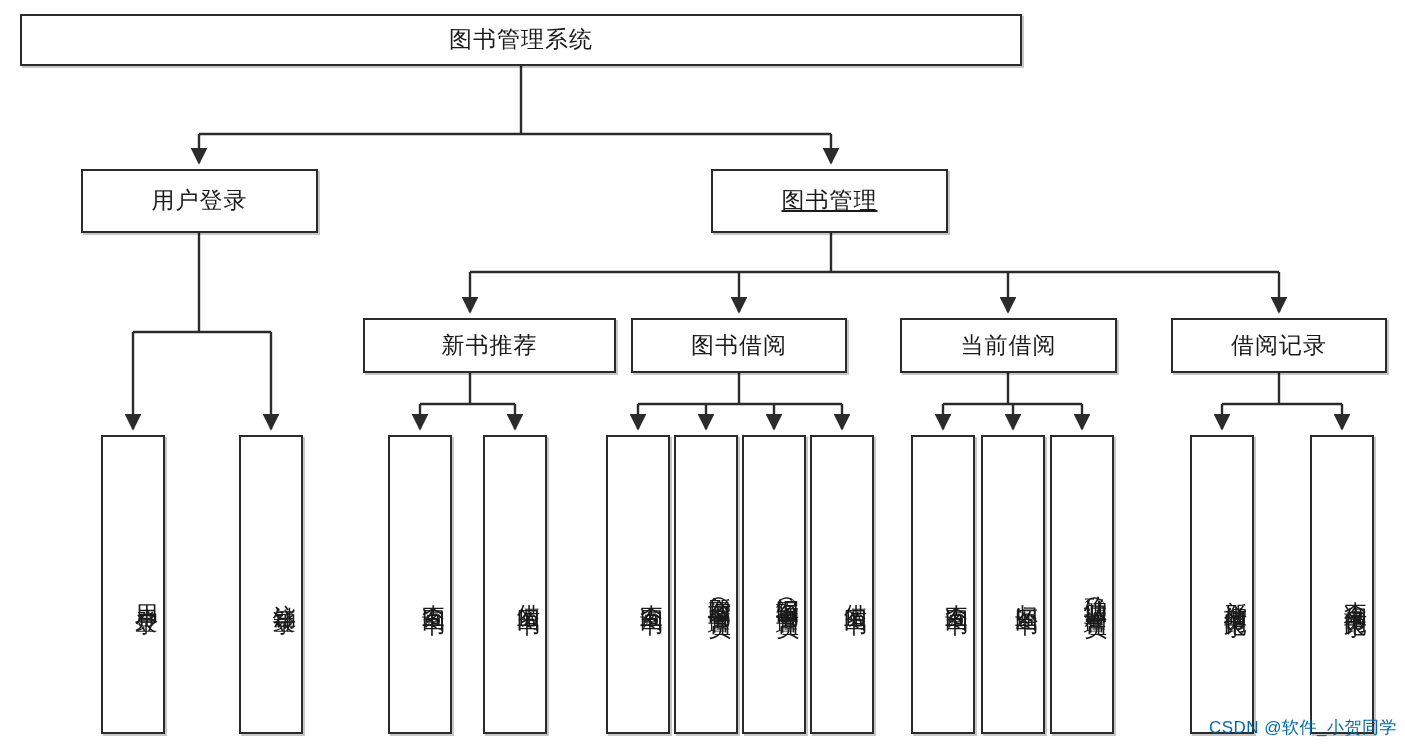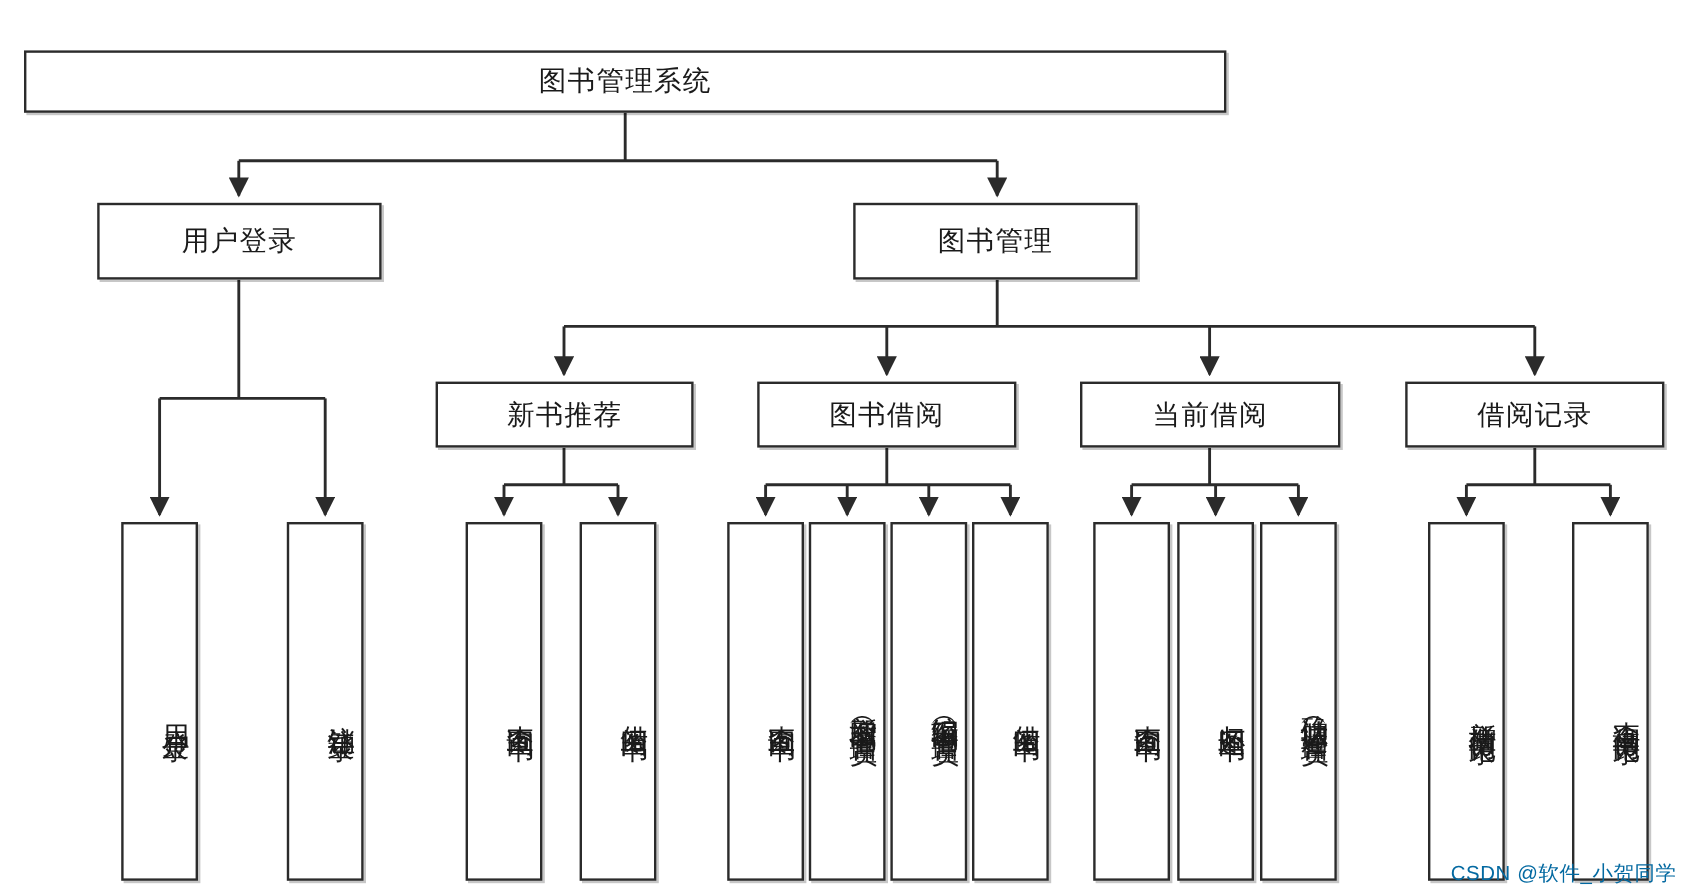--- a/index.html
+++ b/index.html
@@ -38,21 +38,20 @@
     z-index: 2;
   }
   .node.horiz {
     font-size: 23px;
     letter-spacing: 1px;
     line-height: 1.2;
     text-align: center;
   }
   .node.root {
     font-size: 23px;
-    margin-top: 28px;
   }
   .node.vert {
     writing-mode: vertical-rl;
     text-orientation: upright;
     font-size: 23px;
     letter-spacing: 3px;
     padding-top: 14px;
     align-items: flex-start;
     justify-content: center;
   }
@@ -127,25 +126,25 @@
     </g>
   </svg>
 
   <div class="node horiz root" style="left:20px; top:14px; width:1002px; height:52px;">
     <span>图书管理系统</span>
   </div>
 
   <div class="node horiz" style="left:81px; top:169px; width:237px; height:64px;">
     <span>用户登录</span>
   </div>
-  <div class="node horiz" style="left:711px; top:169px; width:237px; height:64px;">
+  <div class="node horiz" style="left:711px; top:169px; width:237px; height:64px;text-decoration:underline;">
     <span>图书管理</span>
   </div>
 
-  <div class="node horiz" style="left:363px; top:318px; width:215px; height:55px;">
+  <div class="node horiz" style="left:363px; top:318px; width:253px; height:55px;">
     <span>新书推荐</span>
   </div>
   <div class="node horiz" style="left:631px; top:318px; width:216px; height:55px;text-align:right;">
     <span>图书借阅</span>
   </div>
   <div class="node horiz" style="left:900px; top:318px; width:217px; height:55px;">
     <span>当前借阅</span>
   </div>
   <div class="node horiz" style="left:1171px; top:318px; width:216px; height:55px;">
     <span>借阅记录</span>

